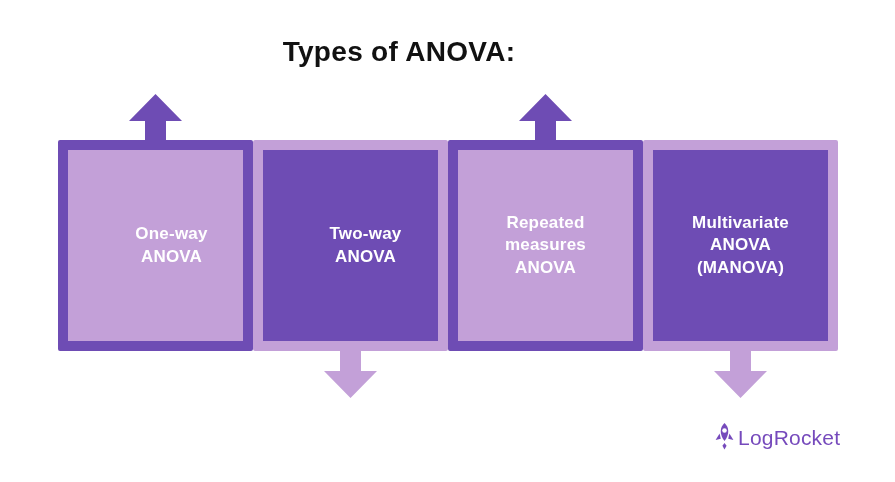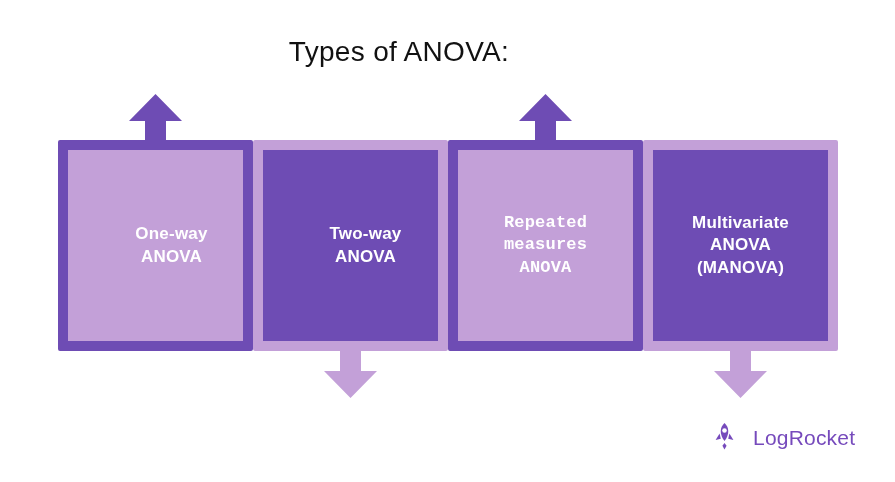--- a/index.html
+++ b/index.html
@@ -21,21 +21,21 @@
     position: relative;
     width: 895px; height: 482px;
     background: var(--background);
   }
   .title {
     position: absolute;
     top: 36px; left: 0;
     width: 798px;
     text-align: center;
     font-size: 28px;
-    font-weight: 400;
+    font-weight: 700;
     color: var(--title-color);
     letter-spacing: 0.3px;
   }
   .box {
     position: absolute;
     top: 140px;
     width: 195px; height: 211px;
     border-radius: 2px;
     display: flex;
     align-items: center;
@@ -59,21 +59,21 @@
     letter-spacing: 0.2px;
   }
   .arrow { position: absolute; display: block; }
   .arrow.up   { fill: var(--dark-purple); }
   .arrow.down { fill: var(--light-purple); }
   .brand {
     position: absolute;
     left: 714px; top: 423px;
     display: flex;
     align-items: center;
-    gap: 18px;
+    gap: 3px;
   }
   .brand-text {
     color: var(--brand-purple);
     font-size: 21px;
     font-weight: 400;
     letter-spacing: 0.2px;
   }
   .rocket-icon { display: block; }
 </style>
 </head>
@@ -102,21 +102,21 @@
   <div class="box light" style="left:58px;padding-left:32px;">
     <span class="box-label">One-way
 ANOVA</span>
   </div>
 
   <div class="box dark" style="left:253px;padding-left:30px;">
     <span class="box-label">Two-way
 ANOVA</span>
   </div>
 
-  <div class="box light" style="left:448px;font-family:Liberation Mono, monospace;">
+  <div class="box light" style="left:448px;">
     <span class="box-label">Repeated
 measures
 ANOVA</span>
   </div>
 
   <div class="box dark" style="left:643px;align-items:center;">
     <span class="box-label">Multivariate
 ANOVA
 (MANOVA)</span>
   </div>

